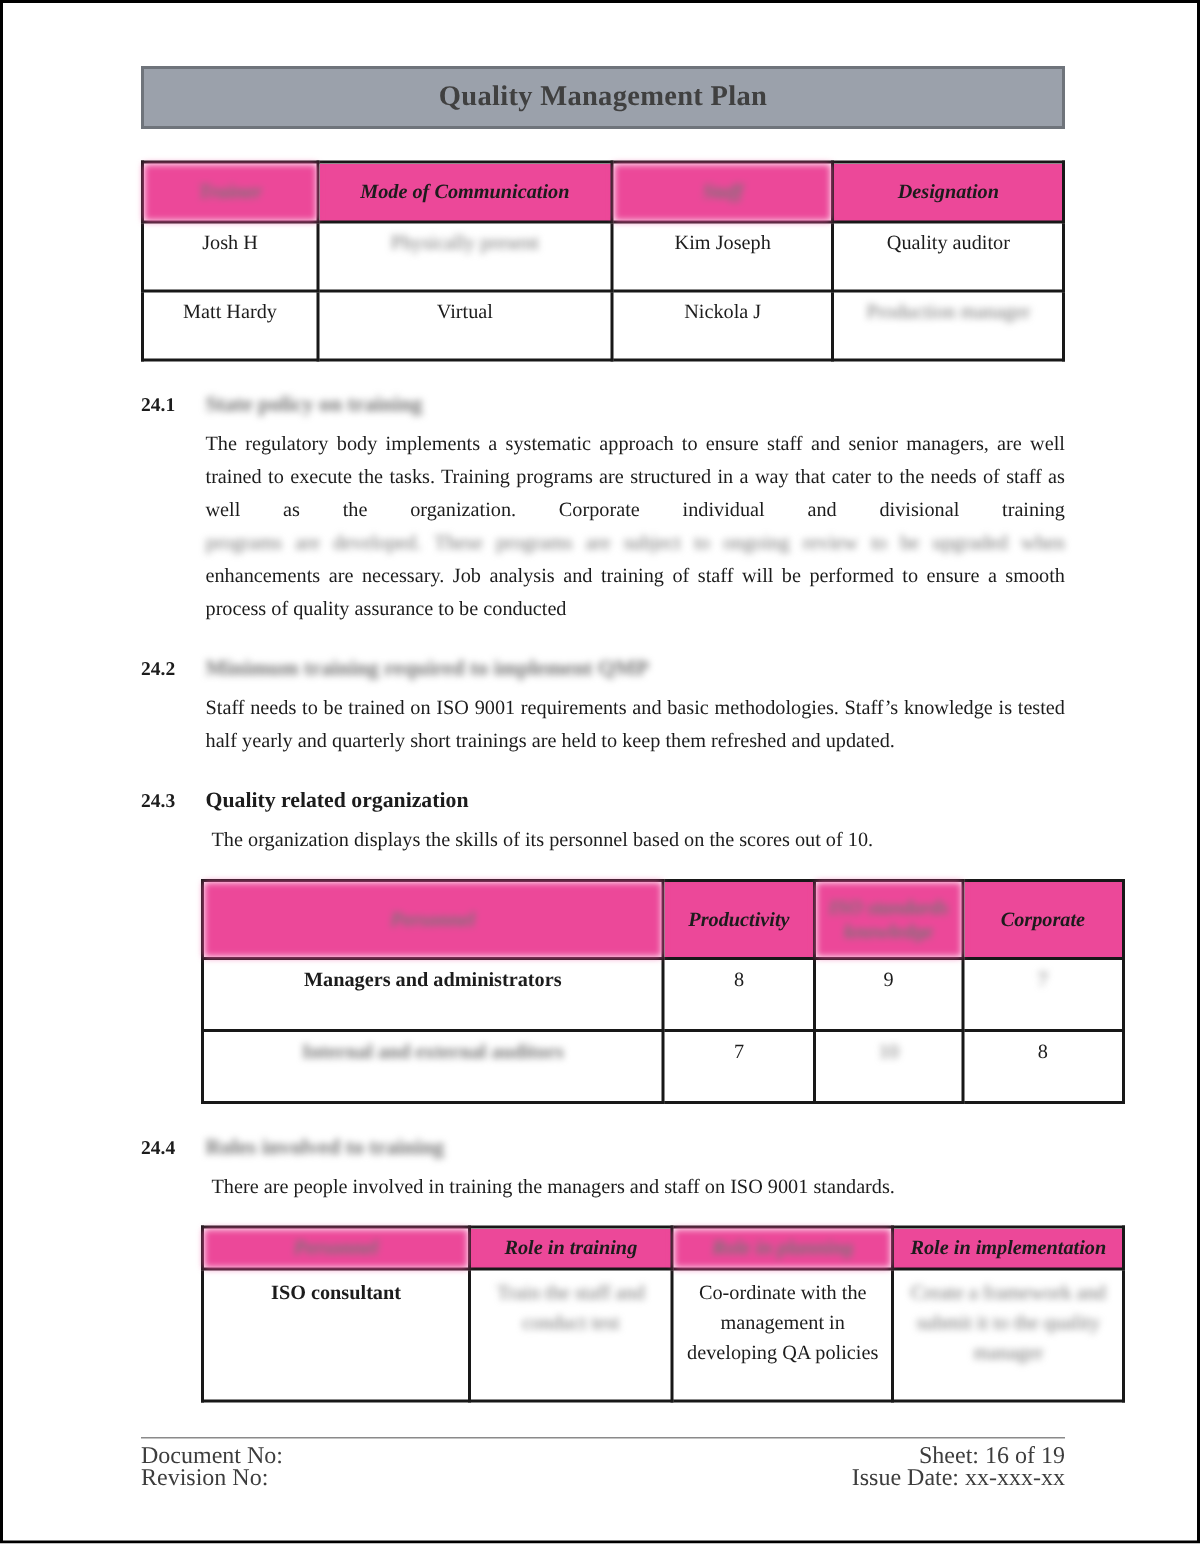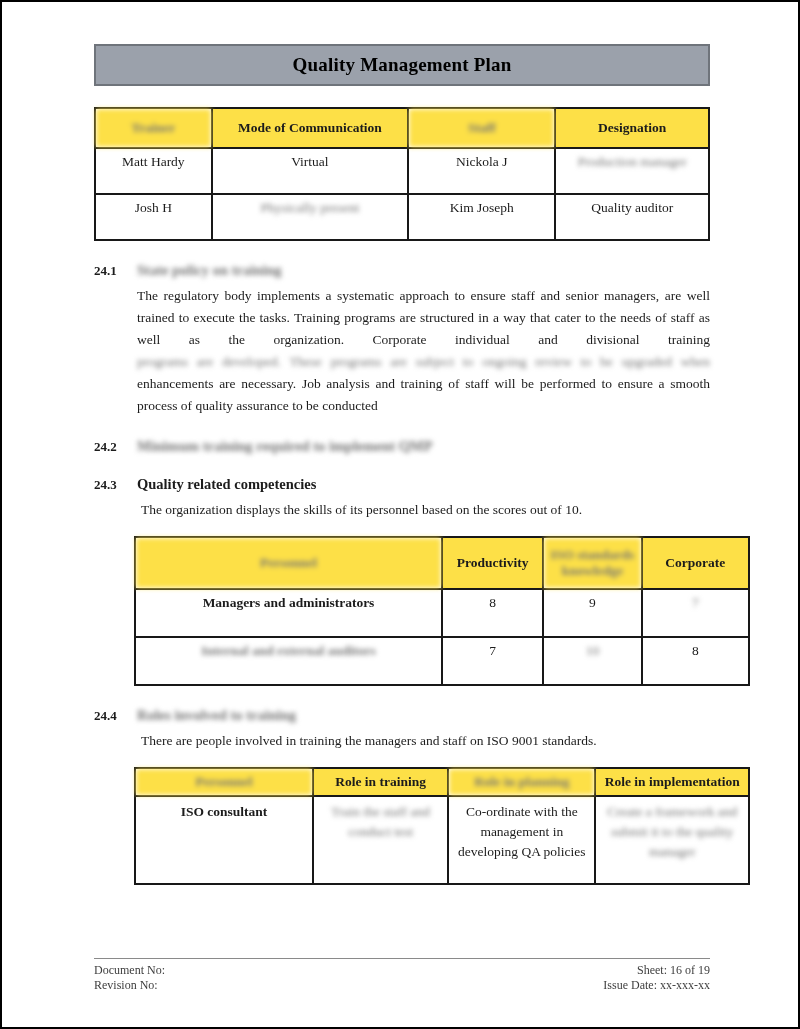--- a/index.html
+++ b/index.html
@@ -24,45 +24,46 @@
   .title-bar {
     height: 42px;
     box-sizing: border-box;
     background: #9ba1ab;
     border: 2px solid #6f747b;
     display: flex;
     align-items: center;
     justify-content: center;
   }
   .title-bar span {
-    color: #000000;
+    color: #404040;
     font-weight: bold;
     font-size: 19px;
     letter-spacing: 0.2px;
   }
   
   table.tbl {
     width: 100%;
     border-collapse: collapse;
     table-layout: fixed;
     border: 2px solid #181818;
   }
   table.tbl th, table.tbl td {
     border: 2px solid #181818;
     font-size: 13.5px;
     padding: 5px 5px;
     text-align: center;
     vertical-align: top;
     overflow: hidden;
   }
   table.tbl th {
-    background: #fde047;
+    background: #ec4899;
     font-weight: bold;
     vertical-align: middle;
     line-height: 16px;
+    font-style: italic;
   }
   .t1 { margin-top: 21px; }
   .t1 th { height: 28px; }
   .t1 td { height: 34px; }
   .t2 td { height: 36px; }
   .t2 th.tall { height: 40px; }
   .t3 td { height: 76px; line-height: 20px; }
   td.left, th.left { text-align: left; padding-left: 8px; font-weight: bold; }
   
   .sec { margin-top: 21px; }
@@ -88,21 +89,21 @@
   .blur {
     filter: blur(2.4px);
     color: #757575;
   }
   
   .footer {
     position: absolute;
     left: 92px;
     right: 88px;
     top: 956px;
-    font-size: 12px;
+    font-size: 16px;
     color: #3d3d3d;
   }
   .footer-divider {
     border-top: 1px solid #8a8a8a;
     margin-bottom: 4px;
   }
   .footer-row {
     display: flex;
     justify-content: space-between;
     line-height: 15px;
@@ -128,57 +129,58 @@
       <thead>
         <tr>
           <th class="blur">Trainer</th>
           <th>Mode of Communication</th>
           <th class="blur">Staff</th>
           <th>Designation</th>
         </tr>
       </thead>
       <tbody>
         <tr>
+          <td>Josh H</td>
+          <td class="blur">Physically present</td>
+          <td>Kim Joseph</td>
+          <td>Quality auditor</td>
+        </tr>
+        <tr>
           <td>Matt Hardy</td>
           <td>Virtual</td>
           <td>Nickola J</td>
           <td class="blur">Production manager</td>
         </tr>
-        <tr>
-          <td>Josh H</td>
-          <td class="blur">Physically present</td>
-          <td>Kim Joseph</td>
-          <td>Quality auditor</td>
-        </tr>
       </tbody>
     </table>
 
     <div class="sec">
       <div class="sec-head">
         <span class="sec-num">24.1</span>
         <span class="sec-title blur">State policy on training</span>
       </div>
       <div class="sec-body">
         <div class="jl">The regulatory body implements a systematic approach to ensure staff and senior managers, are well trained to execute the tasks. Training programs are structured in a way that cater to the needs of staff as well as the organization. Corporate individual and divisional training</div>
         <div class="jl blur">programs are developed. These programs are subject to ongoing review to be upgraded when</div>
         <div class="para">enhancements are necessary. Job analysis and training of staff will be performed to ensure a smooth process of quality assurance to be conducted</div>
       </div>
     </div>
 
     <div class="sec">
       <div class="sec-head">
         <span class="sec-num">24.2</span>
         <span class="sec-title blur">Minimum training required to implement QMP</span>
       </div>
+      <div class="sec-body para">Staff needs to be trained on ISO 9001 requirements and basic methodologies. Staff’s knowledge is tested half yearly and quarterly short trainings are held to keep them refreshed and updated.</div>
     </div>
 
     <div class="sec">
       <div class="sec-head">
         <span class="sec-num">24.3</span>
-        <span class="sec-title">Quality related competencies</span>
+        <span class="sec-title">Quality related organization</span>
       </div>
       <div class="sec-body single">The organization displays the skills of its personnel based on the scores out of 10.</div>
     </div>
 
     <table class="tbl t2 tbl-gap">
       <colgroup>
           <col style="width:50%">
           <col style="width:16.5%">
           <col style="width:16%">
           <col style="width:17.5%">

